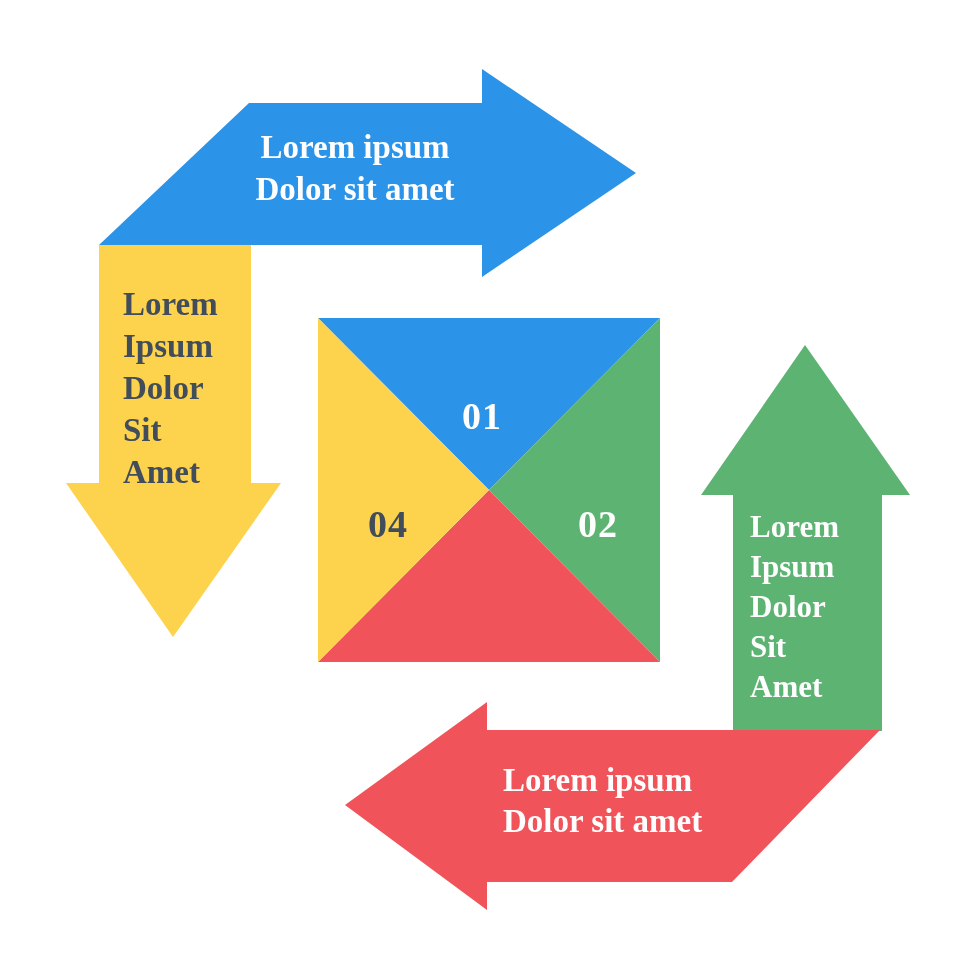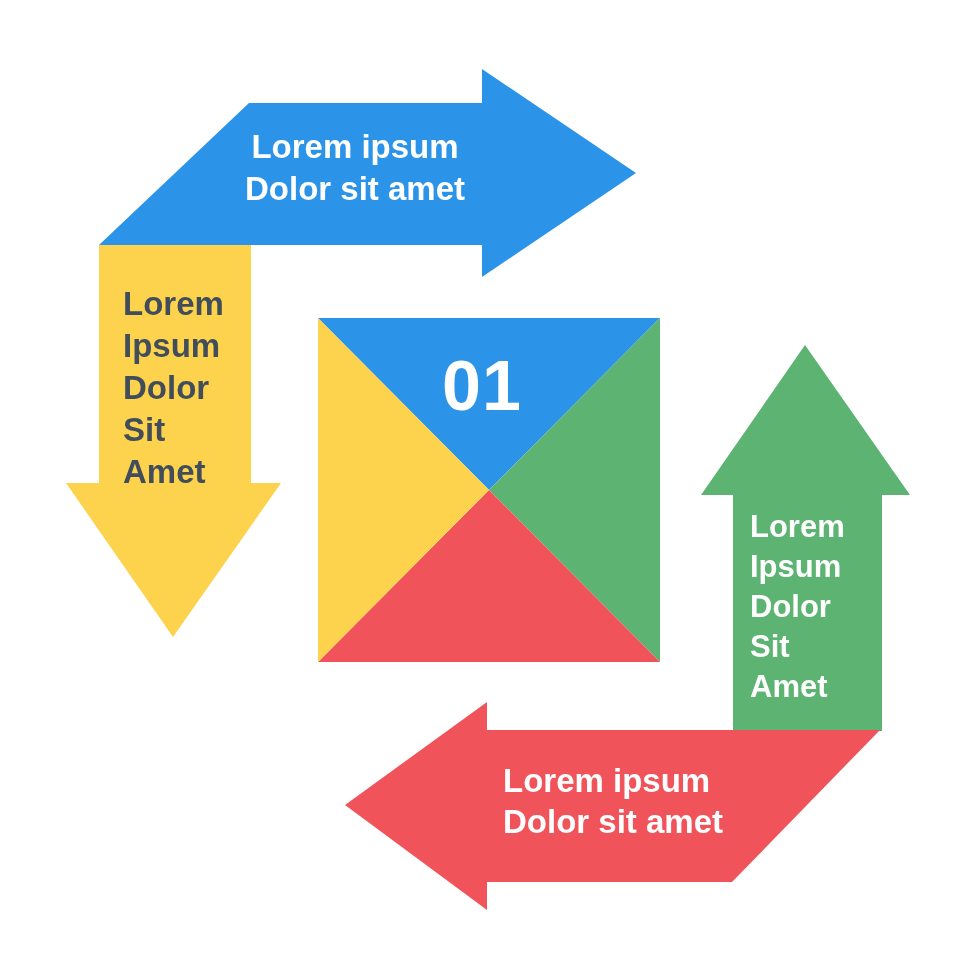--- a/index.html
+++ b/index.html
@@ -2,21 +2,21 @@
 <html style="--blue: #2b93e8; --yellow: #fdd24d; --green: #5db371; --red: #f0545a; --dark_text: #414d5a; --white_text: #fefefe; --background: #ffffff;"><head>
 <meta charset="utf-8">
 <style>
   :root{
     --blue:#2b93e8; --yellow:#fdd24d; --green:#5db371; --red:#f0545a;
     --dark_text:#414d5a; --white_text:#fefefe; --background:#ffffff;
   }
   html,body{margin:0;padding:0;background:var(--background);}
   .canvas{
     position:relative; width:980px; height:980px; background:var(--background);
-    font-family:Liberation Sans, sans-serif; overflow:hidden;
+    font-family:Liberation Serif, serif; overflow:hidden;
   }
   .shapes{position:absolute; left:0; top:0;}
   .fill-blue{fill:var(--blue);} .fill-yellow{fill:var(--yellow);}
   .fill-green{fill:var(--green);} .fill-red{fill:var(--red);}
   .arrow-label{
     position:absolute; font-weight:700; white-space:nowrap;
   }
   .label-top{
     left:240px; top:126px; width:230px; text-align:center;
     font-size:33px; line-height:42px; color:var(--white_text);
@@ -28,22 +28,23 @@
   .label-right{
     left:750px; top:507px; text-align:left;
     font-size:31px; line-height:40px; color:var(--white_text);
   }
   .label-bottom{
     left:503px; top:760px; text-align:left;
     font-size:33px; line-height:41px; color:var(--white_text);
   }
   .step-number{
     position:absolute; transform:translate(-50%,-50%);
-    font-size:70px; font-weight:700; letter-spacing:1px;
+    font-size:38px; font-weight:700; letter-spacing:1px;
     color:var(--white_text);
+    margin-top:30px;
   }
   .step-number.dark{color:var(--dark_text);}
   .num-01{left:482px; top:386px;}
   .num-02{left:598px; top:494px;}
   .num-03{left:483px; top:599px;}
   .num-04{left:388px; top:494px;}
 </style>
 </head>
 <body>
 
@@ -85,14 +86,16 @@
     <div>Sit</div>
     <div>Amet</div>
   </div>
 
   <div class="arrow-label label-bottom">
     <div>Lorem ipsum</div>
     <div>Dolor sit amet</div>
   </div>
 
   <div class="step-number num-01">01</div>
+  <div class="step-number num-02">02</div>
+  <div class="step-number dark num-04">04</div>
 
 </div>
 
 </body></html>

